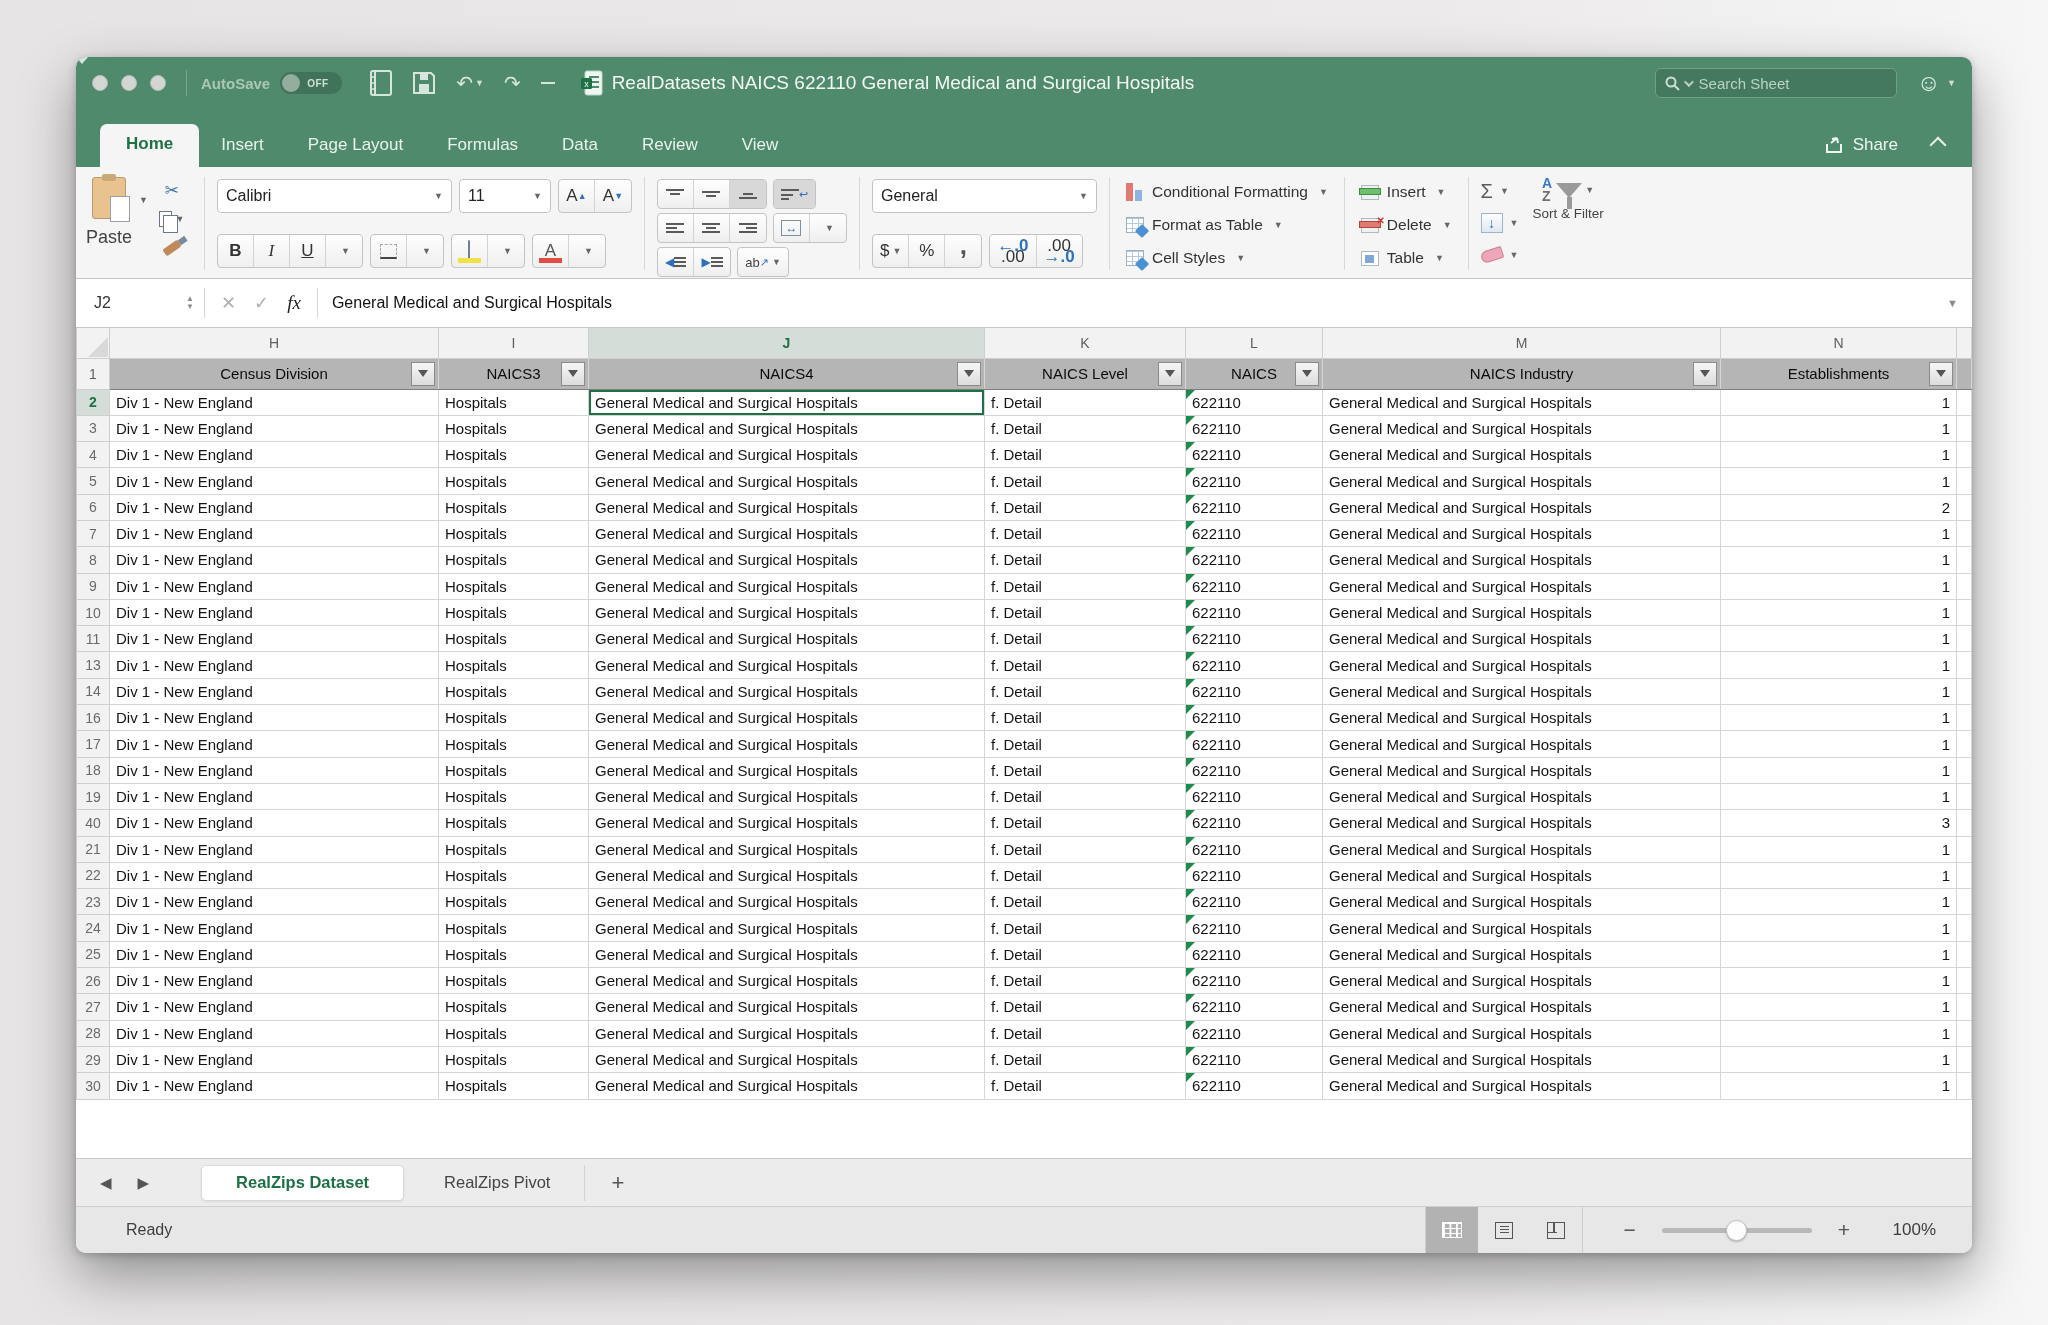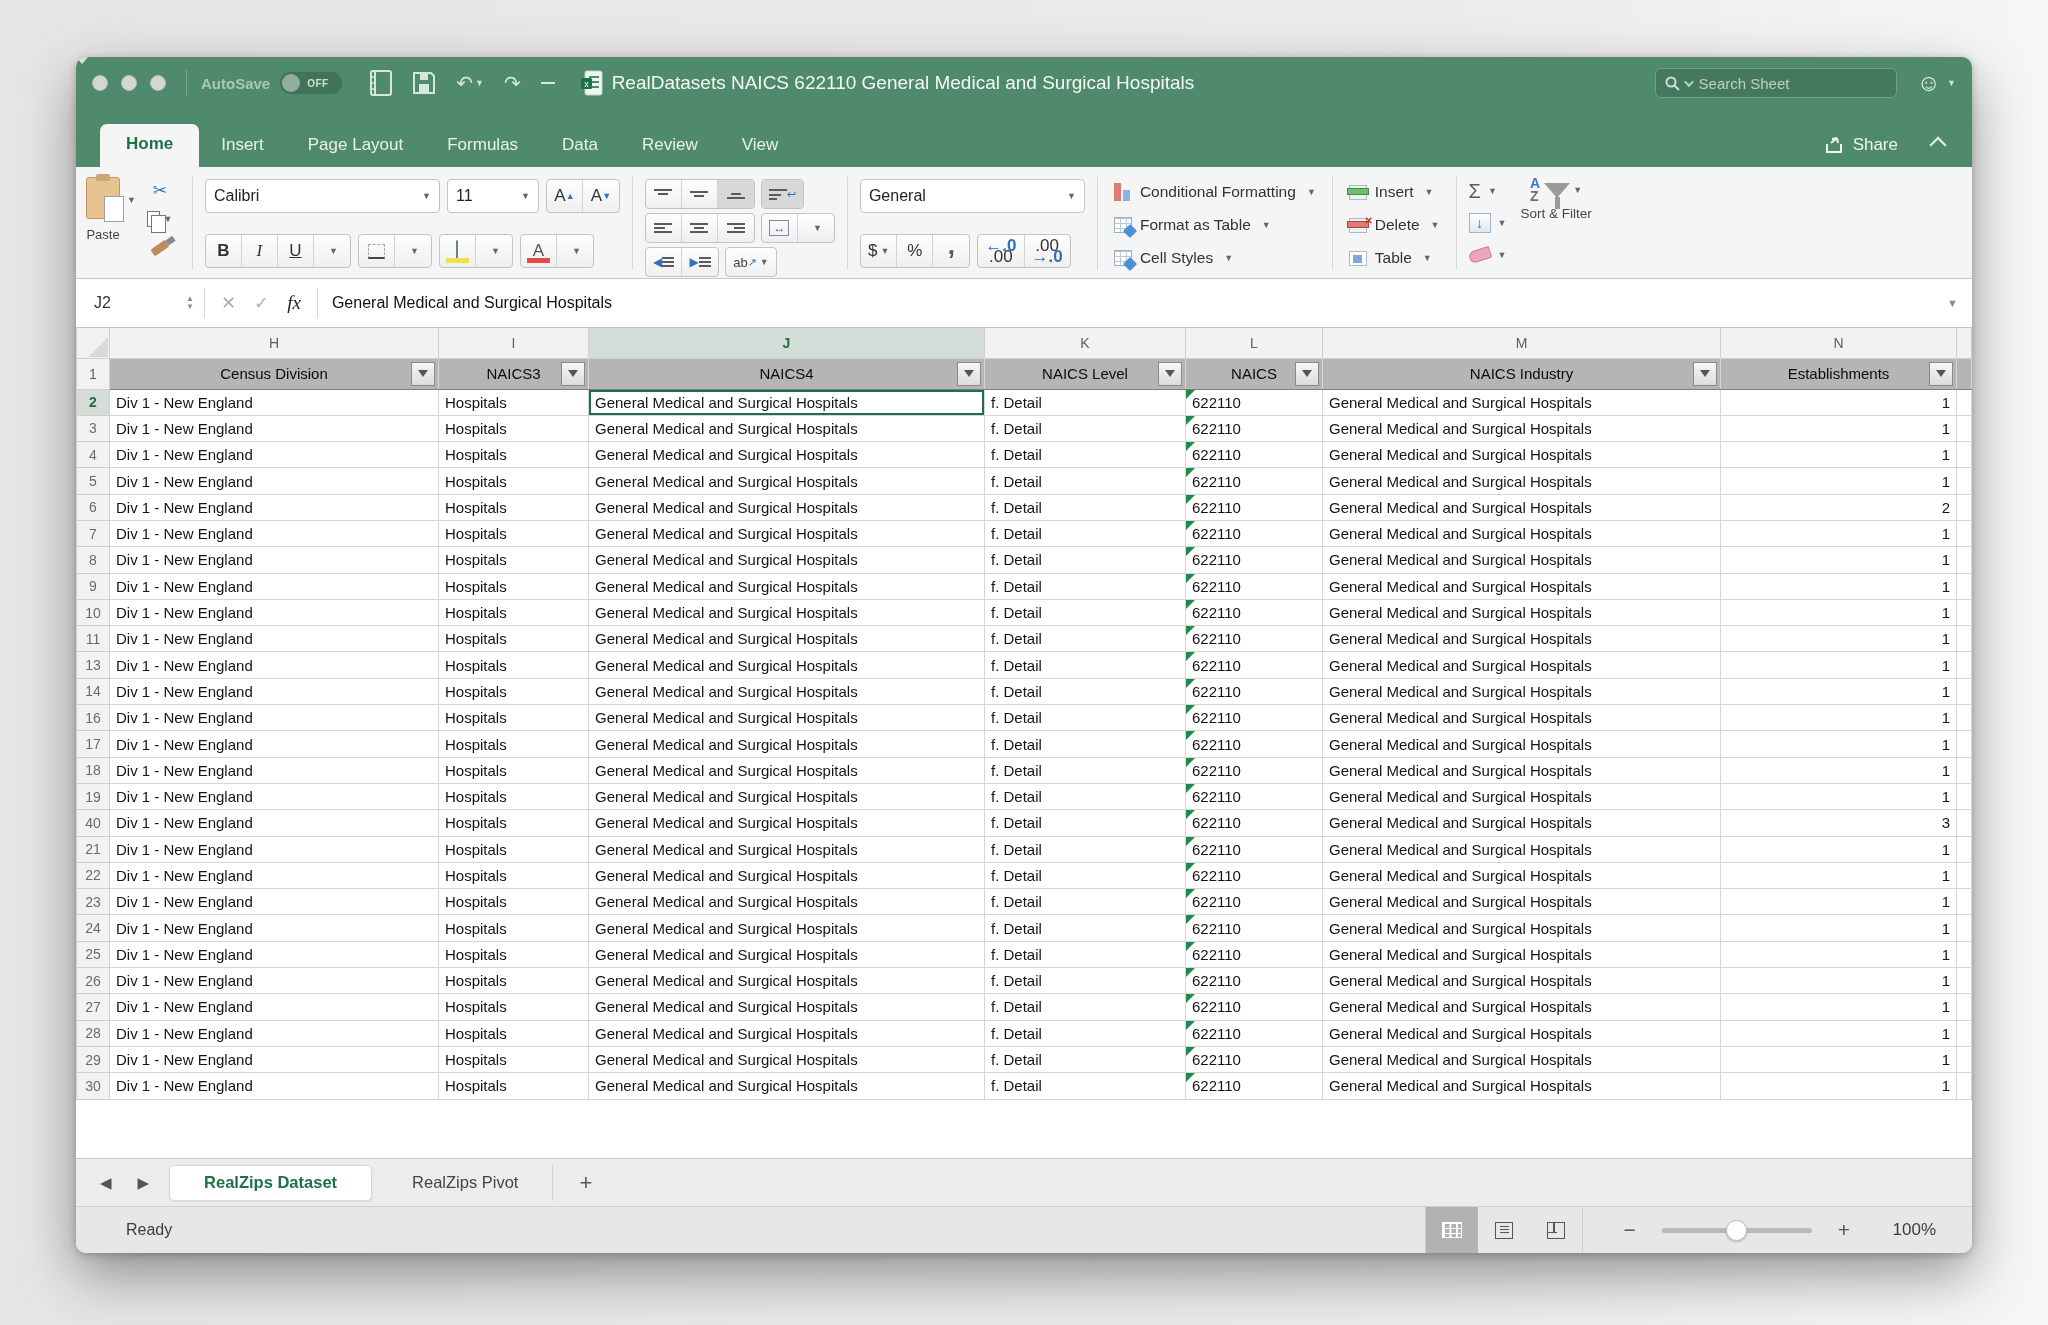--- a/index.html
+++ b/index.html
@@ -43,21 +43,21 @@
   .ribbon-collapse { position:absolute; right:28px; bottom:16px; width:12px; height:12px; border-left:2.5px solid #e9f2ec; border-top:2.5px solid #e9f2ec; transform:rotate(45deg); }
 
   
   .ribbon { height:112px; background:#f5f5f5; border-bottom:1px solid #c6c6c6; display:flex; padding:8px 10px 6px; gap:8px; flex:0 0 auto; }
   .rsep { width:1px; background:#d8d8d8; margin:2px 4px; }
   .paste-group { display:flex; align-items:flex-start; gap:4px; padding-top:2px; }
   .paste-col { display:flex; flex-direction:column; align-items:center; }
   .clipboard { width:34px; height:42px; background:#e8c38f; border:1px solid #b99a6a; border-radius:3px; position:relative; }
   .clipboard:before { content:""; position:absolute; left:9px; top:-4px; width:14px; height:7px; background:#c9a977; border-radius:2px; }
   .clipboard:after { content:""; position:absolute; right:-5px; bottom:-4px; width:18px; height:24px; background:#fff; border:1px solid #9aa0a8; }
-  .paste-label { font-size:13px; color:#444; margin-top:8px; }
+  .paste-label { font-size:18px; color:#444; margin-top:8px; }
   .cutcopy { display:flex; flex-direction:column; gap:3px; padding-top:0; }
   .mini-btn { width:40px; height:26px; display:flex; align-items:center; justify-content:center; font-size:17px; color:#3c6ea5; }
   .copy-ico { width:13px; height:16px; border:1.5px solid #6b7686; background:#fff; position:relative; }
   .copy-ico:before { content:""; position:absolute; left:3px; top:3px; width:13px; height:16px; border:1.5px solid #6b7686; background:#fff; }
   .brush-ico { width:18px; height:8px; background:#c08a5a; border-radius:2px; transform:rotate(-35deg); position:relative; }
   .brush-ico:before { content:""; position:absolute; right:-8px; top:1px; width:8px; height:6px; background:#7a8aa0; }
   .ddg { font-size:9px; color:#666; margin-left:3px; }
 
   .two-col { display:flex; flex-direction:column; gap:21px; padding-top:4px; }
   .rrow { display:flex; gap:7px; align-items:center; }
@@ -132,21 +132,21 @@
   tr.data-row td.rowhdr.active { color:#1e7145; font-weight:700; background:#d5ddd8; }
   tr.data-row td.num { text-align:right; }
   tr.data-row td.naics { position:relative; }
   tr.data-row td.active-cell { box-shadow:inset 0 0 0 2px #1e7145; }
   .tri { position:absolute; left:0; top:0; width:0; height:0; border-top:9px solid #1e8a4c; border-right:9px solid transparent; }
 
   
   .sheetbar { height:48px; background:#ececec; border-top:1px solid #c9c9c9; display:flex; align-items:center; padding:0 14px; gap:6px; flex:0 0 auto; }
   .navarrow { font-size:15px; color:#555; padding:0 10px; }
   .stab { height:36px; display:flex; align-items:center; padding:0 34px; font-size:16.5px; color:#444; border-right:1px solid #d2d2d2; }
-  .stab.active { background:#fff; color:#1e7145; font-weight:700; border-radius:5px; border:1px solid #d8d8d8; box-shadow:0 1px 2px rgba(0,0,0,.08); margin-left:4px; }
+  .stab.active { background:#fff; color:#1e7145; font-weight:700; border-radius:5px; border:1px solid #d8d8d8; box-shadow:0 1px 2px rgba(0,0,0,.08); margin-left:36px; }
   .addsheet { font-size:22px; color:#555; padding:0 20px; }
 
   
   .statusbar { height:47px; background:#e7e7e7; border-top:1px solid #cfcfcf; display:flex; align-items:center; flex:0 0 auto; }
   .ready { font-size:16px; color:#3d3d3d; padding-left:50px; flex:1; }
   .views { display:flex; border-left:1px solid #cfcfcf; border-right:1px solid #cfcfcf; height:100%; }
   .vbtn { width:52px; display:flex; align-items:center; justify-content:center; }
   .vbtn.sel { background:#b2b2b2; }
   .vico-grid { width:20px; height:16px; background:
       linear-gradient(#555 1.5px,transparent 1.5px) 0 0/100% 5px,

